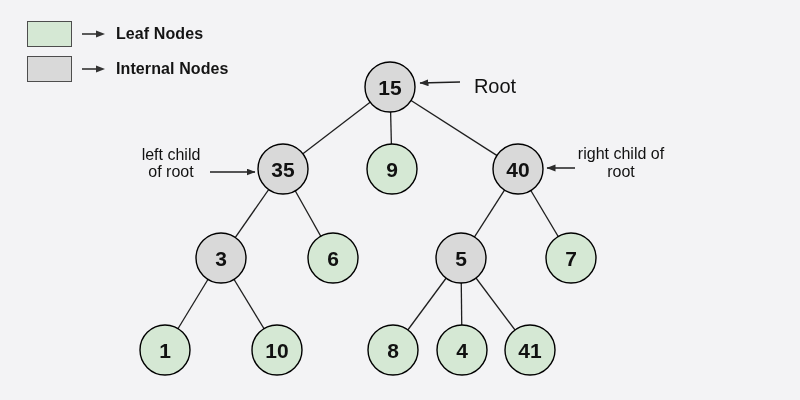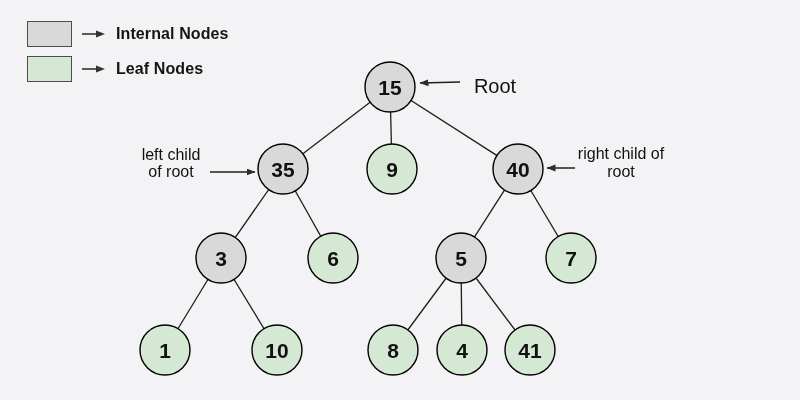--- a/index.html
+++ b/index.html
@@ -27,34 +27,34 @@
   svg.tree { position: absolute; top: 0; left: 0; }
   svg.tree text { font-family: "Liberation Sans", "DejaVu Sans", sans-serif; }
 </style>
 </head>
 <body style="background: rgb(243, 243, 245);">
 
 <div class="stage">
 
   <div class="legend">
     <div class="legend-item">
+      <span class="swatch" style="background: rgb(213, 232, 212);"></span>
+      <svg class="legend-arrow" width="24" height="10" viewBox="0 0 24 10">
+        <line x1="0" y1="5" x2="15" y2="5"></line>
+        <polygon points="14,1.5 23,5 14,8.5"></polygon>
+      </svg>
+      <span class="legend-label">Leaf Nodes</span>
+    </div>
+    <div class="legend-item">
       <span class="swatch" style="background: rgb(217, 217, 217);"></span>
       <svg class="legend-arrow" width="24" height="10" viewBox="0 0 24 10">
         <line x1="0" y1="5" x2="15" y2="5"></line>
         <polygon points="14,1.5 23,5 14,8.5"></polygon>
       </svg>
       <span class="legend-label">Internal Nodes</span>
-    </div>
-    <div class="legend-item">
-      <span class="swatch" style="background: rgb(213, 232, 212);"></span>
-      <svg class="legend-arrow" width="24" height="10" viewBox="0 0 24 10">
-        <line x1="0" y1="5" x2="15" y2="5"></line>
-        <polygon points="14,1.5 23,5 14,8.5"></polygon>
-      </svg>
-      <span class="legend-label">Leaf Nodes</span>
     </div>
   </div>
 
   <svg class="tree" width="800" height="400" viewBox="0 0 800 400">
     <defs>
       <marker id="ah" markerWidth="10" markerHeight="8" refX="8.5" refY="3.5" orient="auto" markerUnits="userSpaceOnUse">
         <path d="M0,0 L9,3.5 L0,7 Z" fill="#2b2b2b"></path>
       </marker>
     </defs>
     <g>

